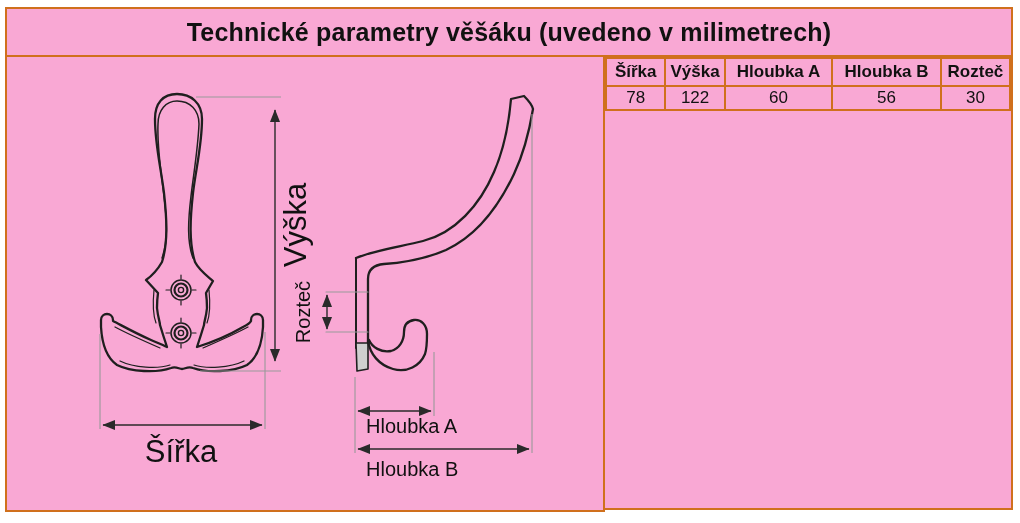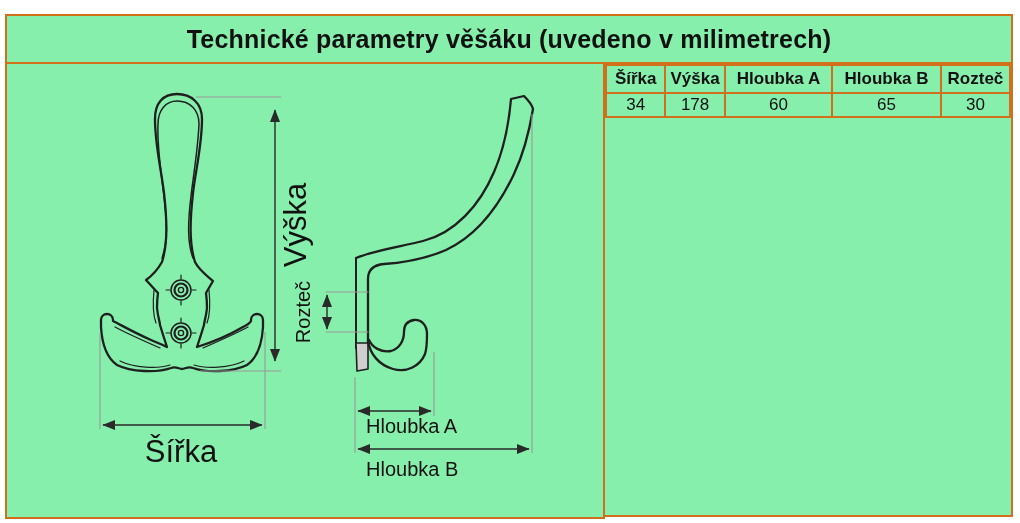--- a/index.html
+++ b/index.html
@@ -1,20 +1,20 @@
 <!DOCTYPE html>
 <html><head>
 <meta charset="utf-8">
 <style>
   html,body{margin:0;padding:0;background:#fff;}
   .page{
     position:relative;width:1020px;height:523px;background:#ffffff;
     font-family:"Liberation Sans",sans-serif;overflow:hidden;
   }
-  .box{position:absolute;border:2px solid #D0701D;box-sizing:border-box;background:#86efac;margin-top:7px;}
+  .box{position:absolute;border:2px solid #D0701D;box-sizing:border-box;background:#f9a8d4;}
   .title-box{left:5px;top:7px;width:1008px;height:50px;display:flex;align-items:center;justify-content:center;}
   .title-box span{font-size:25px;font-weight:bold;color:#111;letter-spacing:0.2px;}
   .left-box{left:5px;top:55px;width:600px;height:457px;}
   .right-box{left:603px;top:55px;width:410px;height:455px;}
   table.params{border-collapse:collapse;width:100%;table-layout:fixed;}
   table.params th,table.params td{
     border:2px solid #D0701D;text-align:center;color:#111;padding:0;
   }
   table.params th{font-size:17px;font-weight:bold;height:26px;}
   table.params td{font-size:17px;font-weight:normal;height:22px;}
@@ -45,24 +45,24 @@
         <tr>
           <th>Šířka</th>
           <th>Výška</th>
           <th>Hloubka A</th>
           <th>Hloubka B</th>
           <th>Rozteč</th>
         </tr>
       </thead>
       <tbody>
         <tr>
-          <td>34</td>
-          <td>178</td>
+          <td>78</td>
+          <td>122</td>
           <td>60</td>
-          <td>65</td>
+          <td>56</td>
           <td>30</td>
         </tr>
       </tbody>
     </table>
   </div>
 
   <svg class="overlay" viewBox="0 0 1020 523">
     <defs>
       <marker id="arr" viewBox="0 0 10 10" refX="9.5" refY="5" markerWidth="9" markerHeight="9" orient="auto-start-reverse">
         <path d="M0,1 L10,5 L0,9 z" fill="#2a2a2a"></path>

